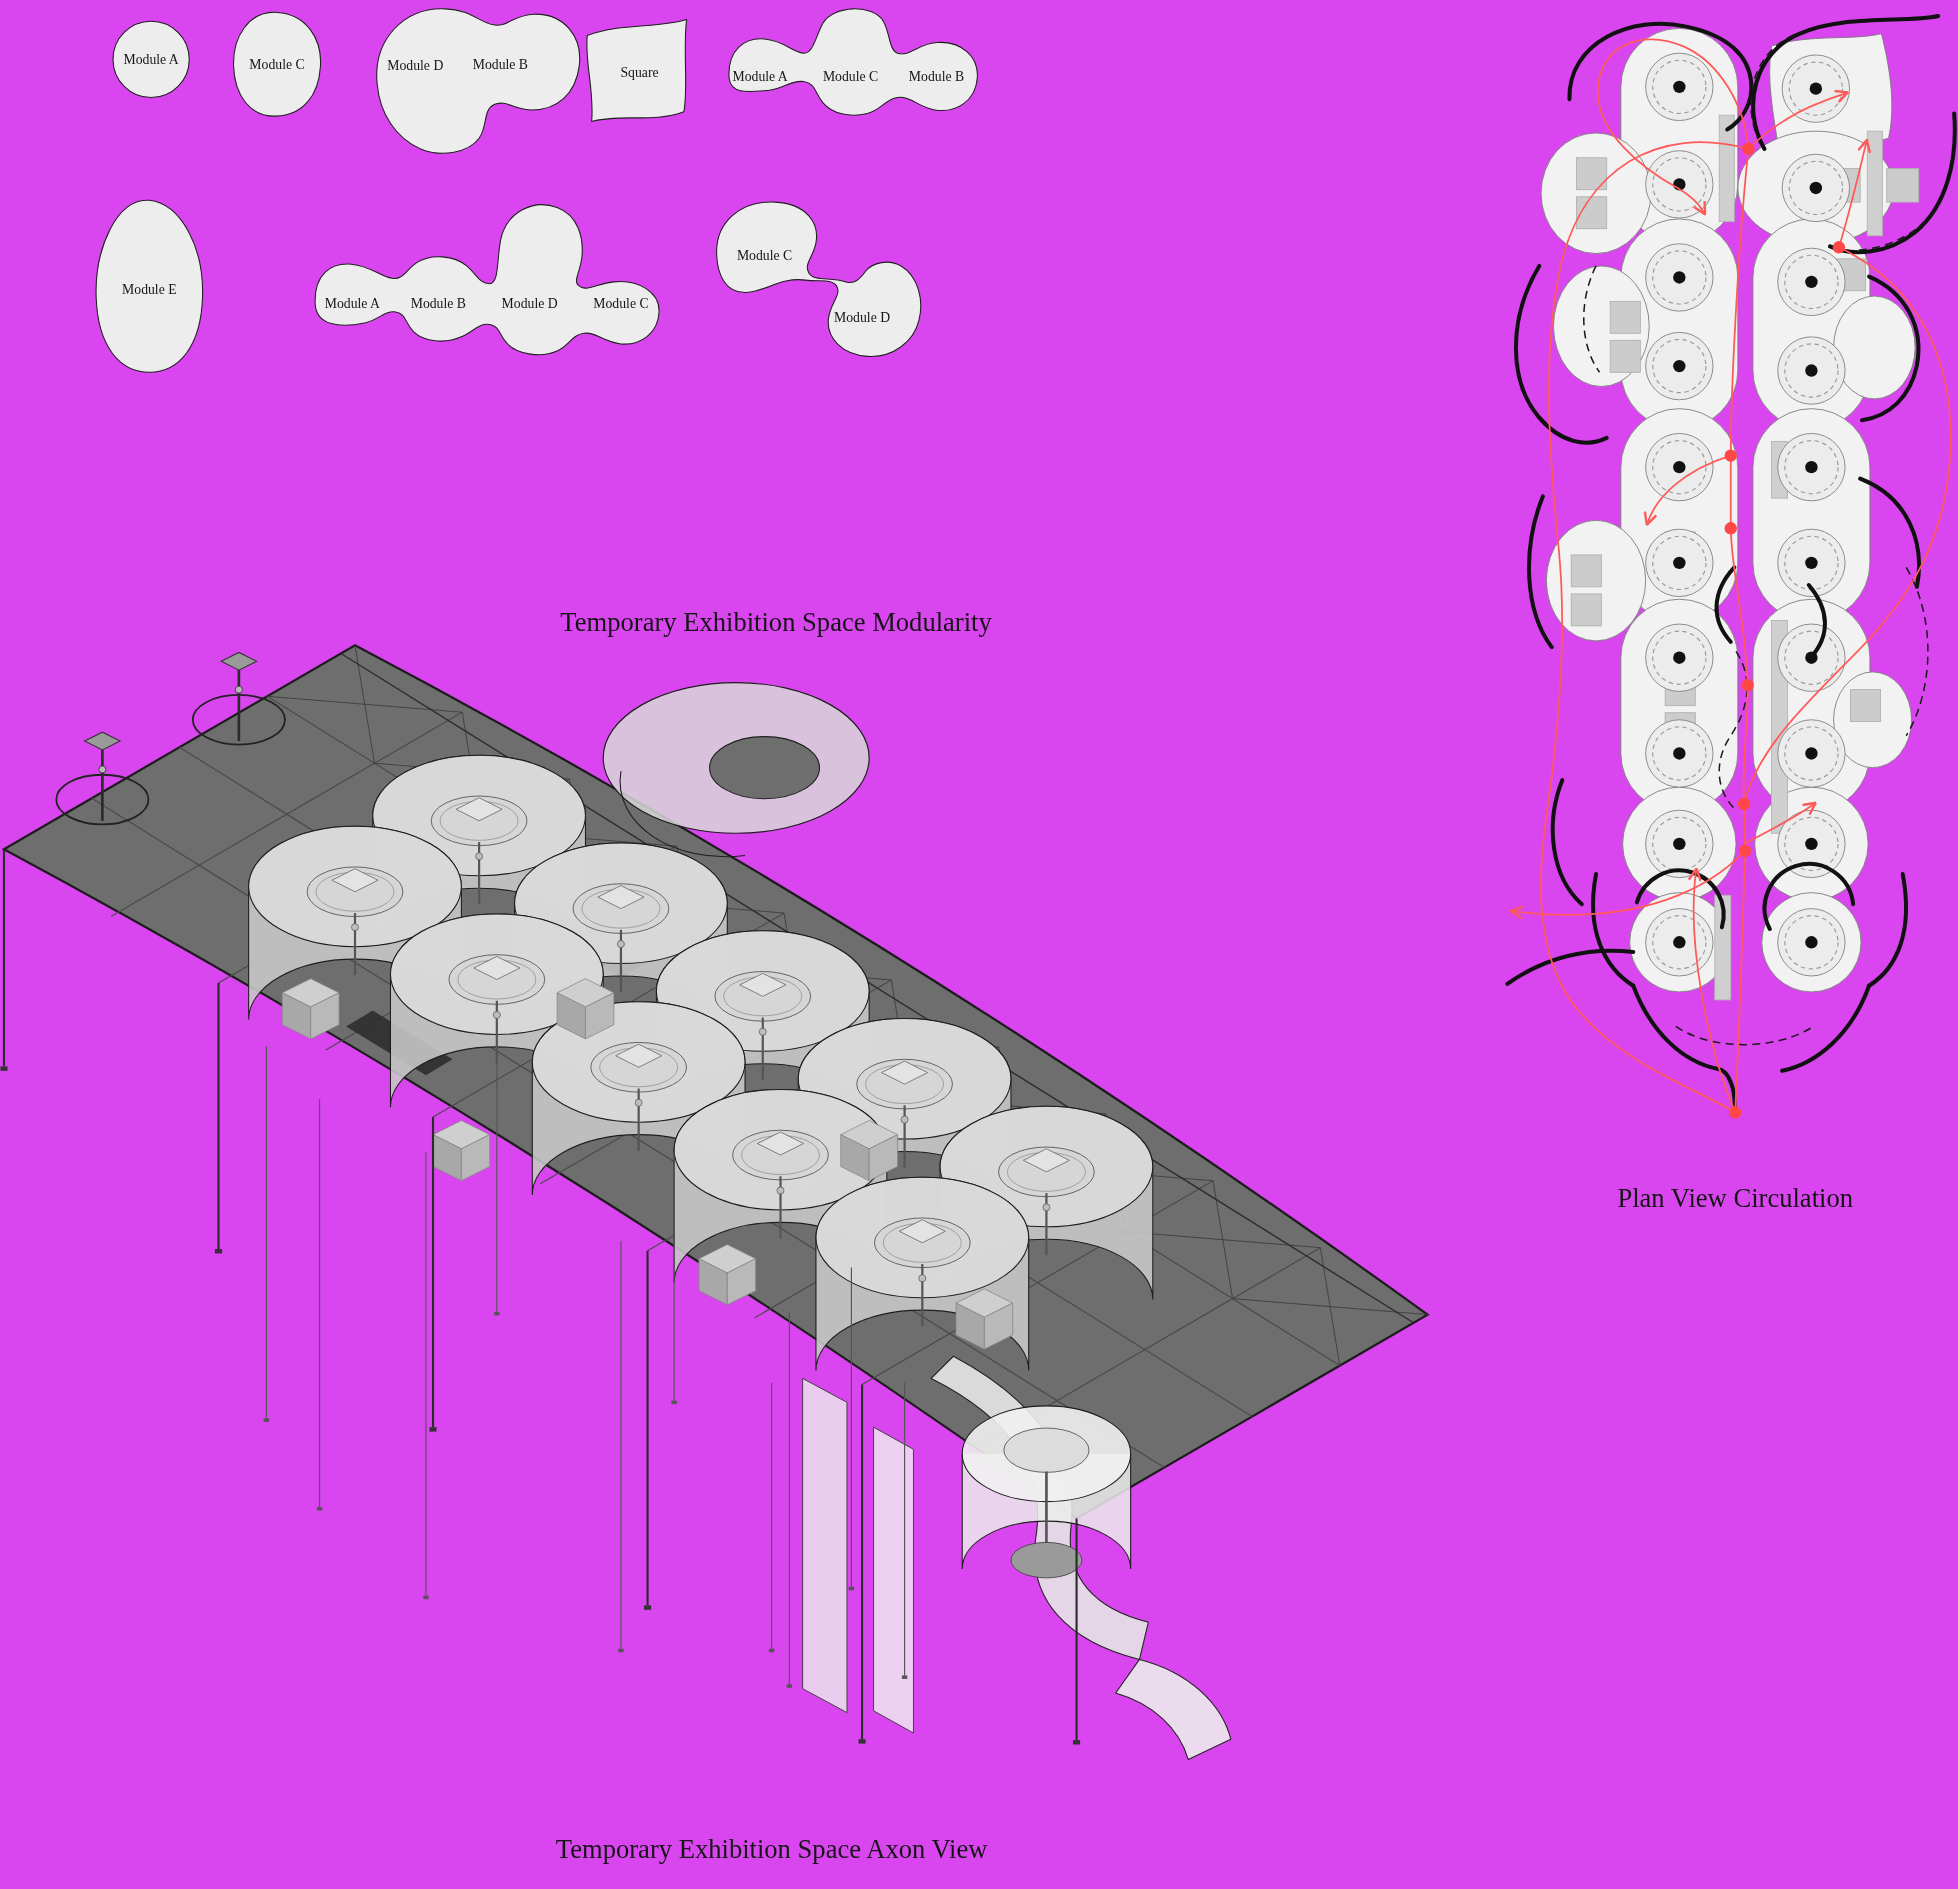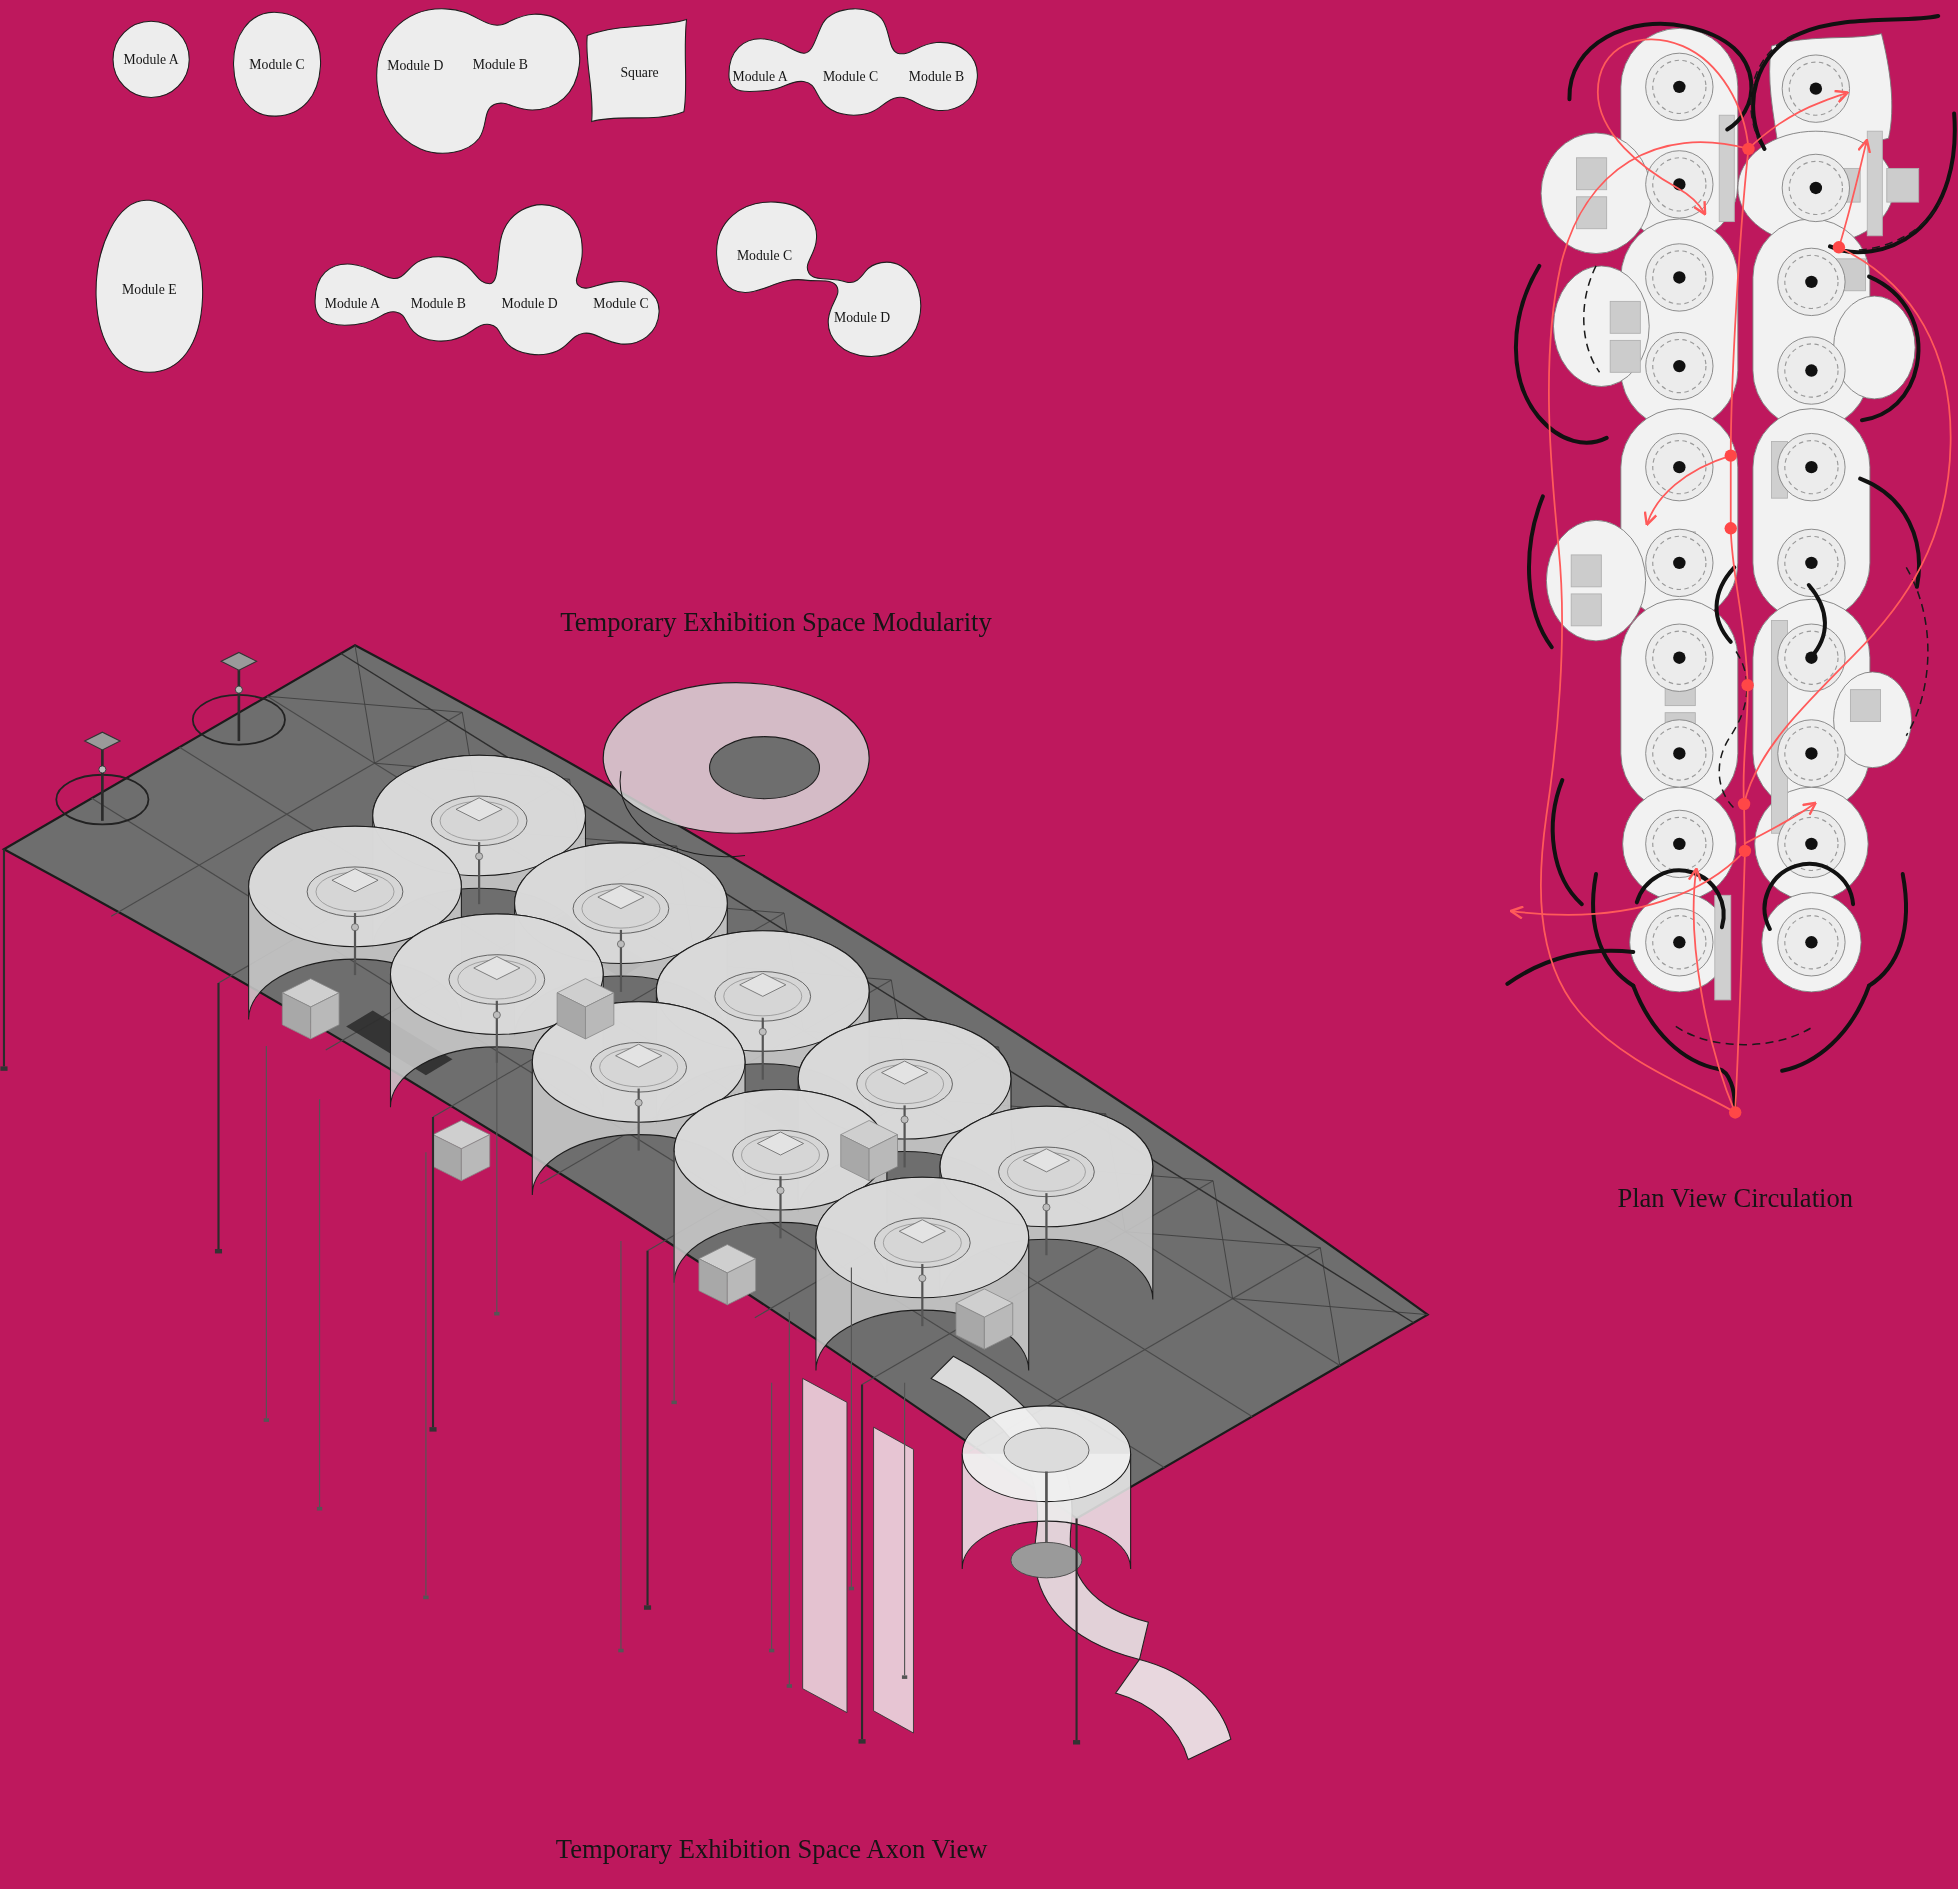--- a/index.html
+++ b/index.html
@@ -1,16 +1,16 @@
 <!DOCTYPE html>
 <html style="font-size:14px"><head>
 <meta charset="utf-8">
 <style>
   html,body{margin:0;padding:0;background:#ffffff;}
-  #page{position:relative;width:1959px;height:1889px;background:#be185d;overflow:hidden;
+  #page{position:relative;width:1959px;height:1889px;background:#d946ef;overflow:hidden;
         font-family:"Liberation Serif","DejaVu Serif",serif;}
   svg{position:absolute;left:0;top:0;}
   text{font-family:"Liberation Serif","DejaVu Serif",serif;fill:#151515;}
   .mod-label{font-size:15.5px;}
   .caption{font-size:30px;}
   .blob{fill:#ededed;stroke:#1f1f1f;stroke-width:1.2;}
   .room{fill:#f2f2f2;stroke:#7a7a7a;stroke-width:1;}
   .annex{fill:#f2f2f2;stroke:#7a7a7a;stroke-width:1;}
   .prect{fill:#cccccc;stroke:#b0b0b0;stroke-width:1;}
   .pbar{fill:#cfcfcf;stroke:#b3b3b3;stroke-width:1;}

